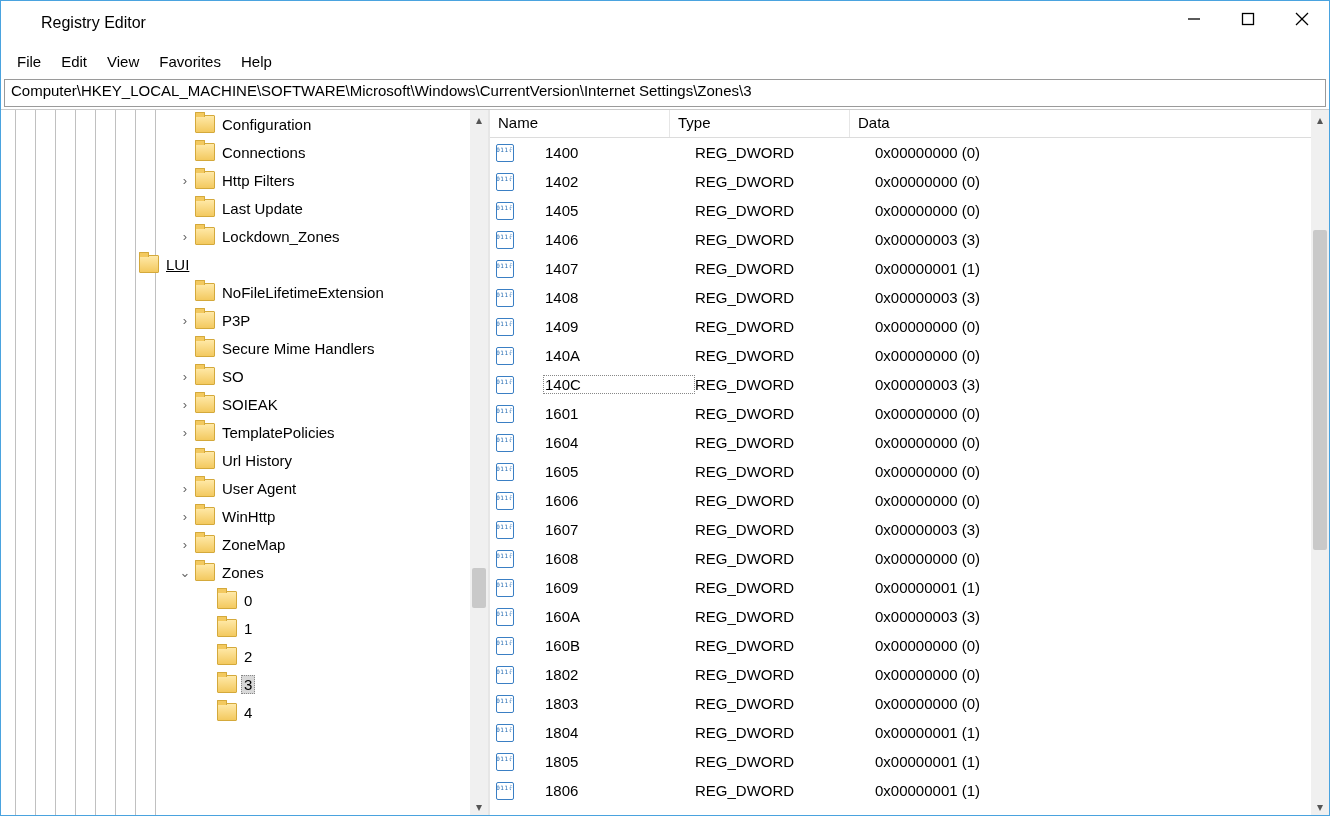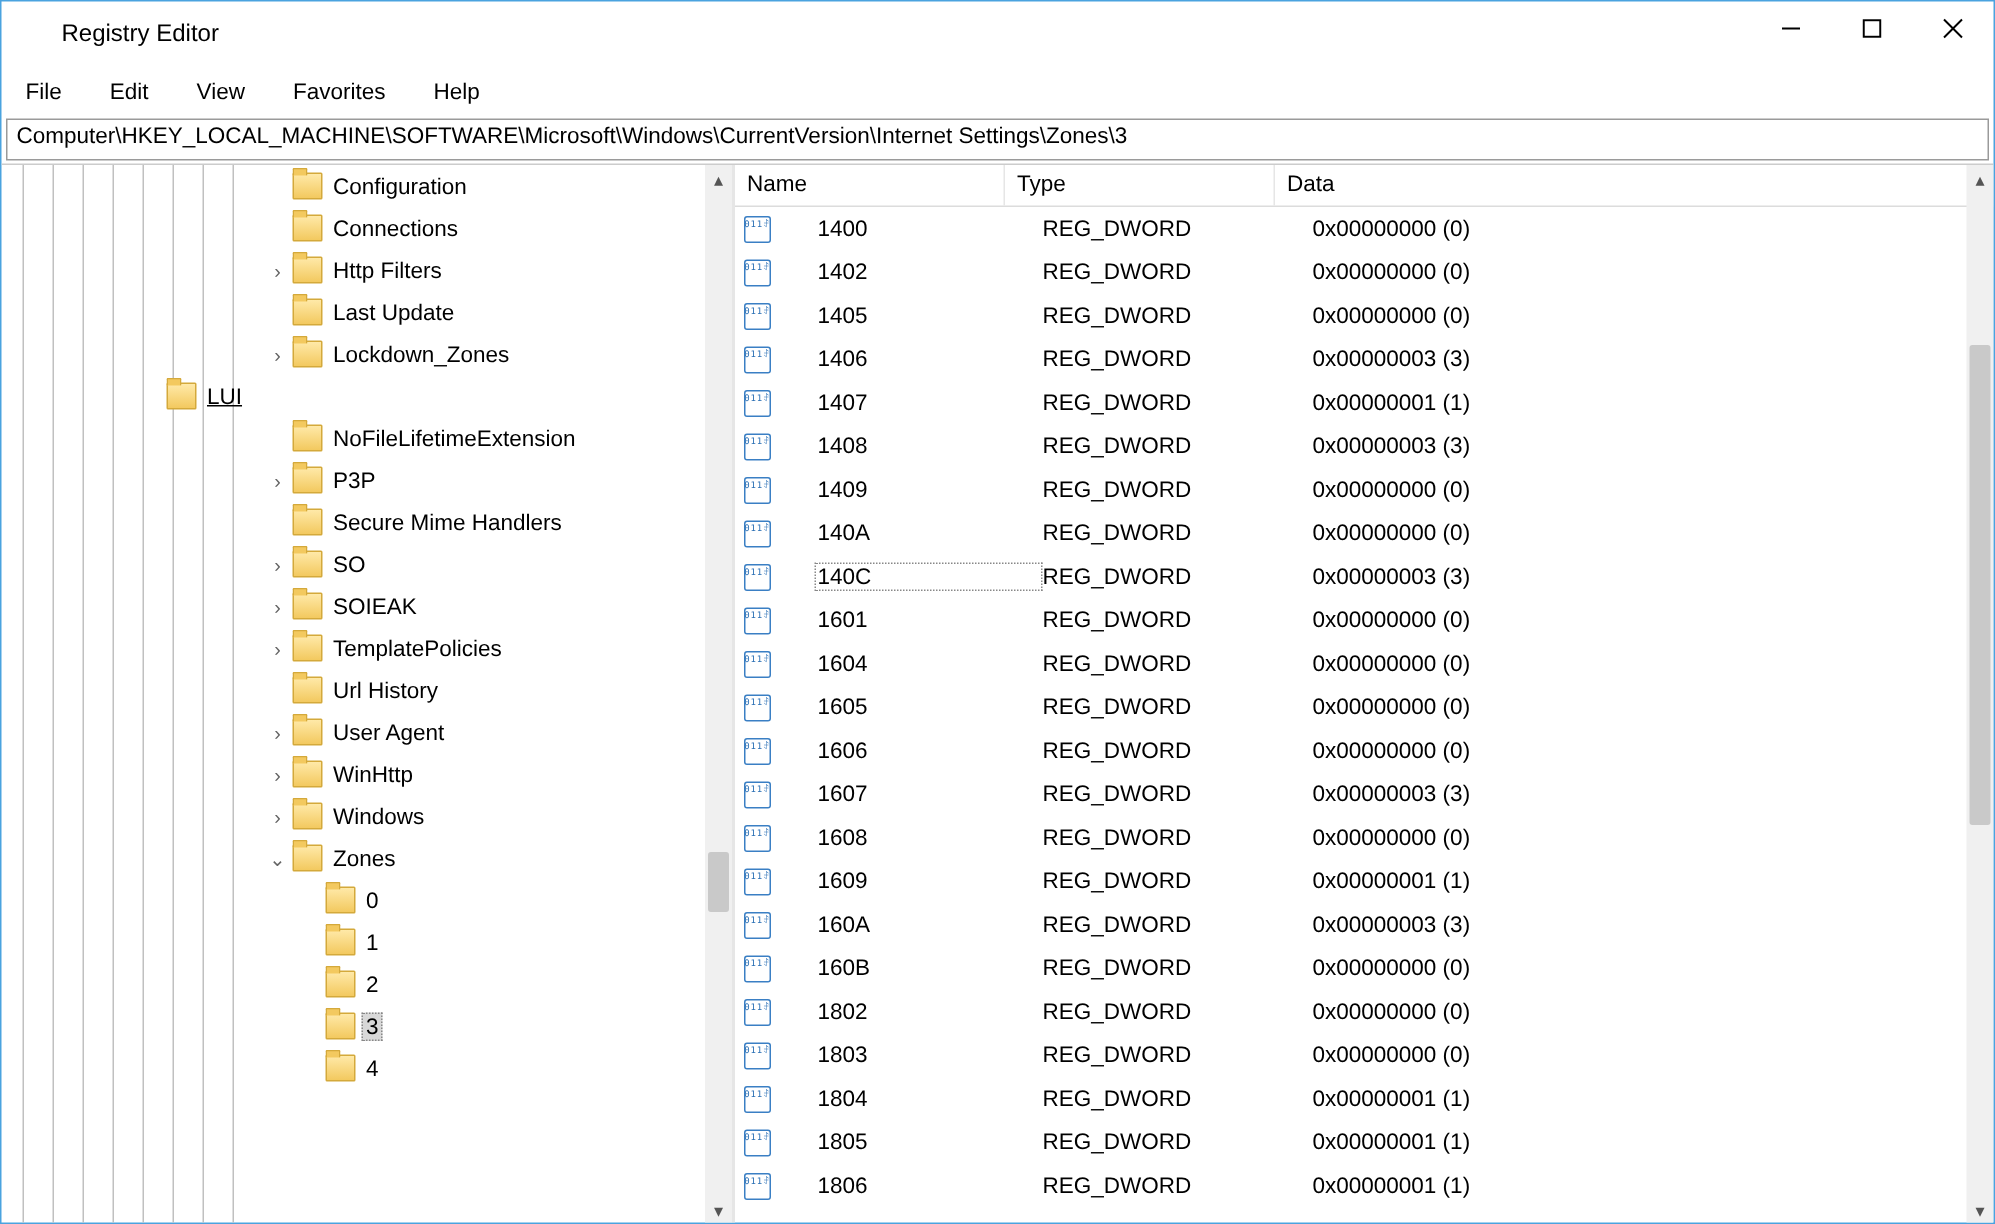--- a/index.html
+++ b/index.html
@@ -16,21 +16,21 @@
     background-size: 2px 18px, 2px 18px, 18px 2px, 18px 2px;
     background-position: 5px 0, 11px 0, 0 5px, 0 11px;
     background-repeat:no-repeat;
   }
   .titlebar .title-text { font-size: 16px; }
   .winctrls { position:absolute; right:0; top:0; display:flex; }
   .winctrl { width:54px; height:36px; display:flex; align-items:center; justify-content:center; }
   .winctrl svg { width:14px; height:14px; stroke:#000; stroke-width:1.3; fill:none; }
 
   
-  .menubar { height: 32px; display:flex; align-items:center; padding:0 6px; gap:12px; }
+  .menubar { height: 32px; display:flex; align-items:center; padding:0 6px; gap:0; }
   .menubar span { padding:4px 10px; font-size:15px; }
 
   
   .addressbar { height: 28px; border:1px solid #9a9a9a; margin:2px 3px 2px 3px; padding:2px 6px; font-size:15px; white-space:nowrap; overflow:hidden; }
 
   
   .main { display:flex; height: calc(816px - 44px - 32px - 32px); border-top:1px solid #ccc; }
   .treepane { width: 487px; position:relative; overflow:hidden; }
   .treebody { position:absolute; inset:0; overflow:hidden; }
   .tree-indent-lines { position:absolute; top:0; left:0; height:100%; width:180px; pointer-events:none; }
@@ -145,21 +145,21 @@
           <div class="tree-row" style="padding-left: 176px;">
             <span class="chev"></span>
             <span class="folder"></span>
             <span class="label">Last Update</span>
           </div>
           <div class="tree-row" style="padding-left: 176px;">
             <span class="chev">›</span>
             <span class="folder"></span>
             <span class="label">Lockdown_Zones</span>
           </div>
-          <div class="tree-row" style="padding-left: 92px; text-decoration: underline;">
+          <div class="tree-row" style="padding-left: 120px; text-decoration: underline;">
             <span class="chev"></span>
             <span class="folder"></span>
             <span class="label">LUI</span>
           </div>
           <div class="tree-row" style="padding-left: 176px;">
             <span class="chev"></span>
             <span class="folder"></span>
             <span class="label">NoFileLifetimeExtension</span>
           </div>
           <div class="tree-row" style="padding-left: 176px;">
@@ -198,21 +198,21 @@
             <span class="label">User Agent</span>
           </div>
           <div class="tree-row" style="padding-left: 176px;">
             <span class="chev">›</span>
             <span class="folder"></span>
             <span class="label">WinHttp</span>
           </div>
           <div class="tree-row" style="padding-left: 176px;">
             <span class="chev">›</span>
             <span class="folder"></span>
-            <span class="label">Windows</span>
+            <span class="label">ZoneMap</span>
           </div>
           <div class="tree-row" style="padding-left: 176px;">
             <span class="chev">⌄</span>
             <span class="folder"></span>
             <span class="label">Zones</span>
           </div>
           <div class="tree-row" style="padding-left: 198px;">
             <span class="chev"></span>
             <span class="folder"></span>
             <span class="label">0</span>

